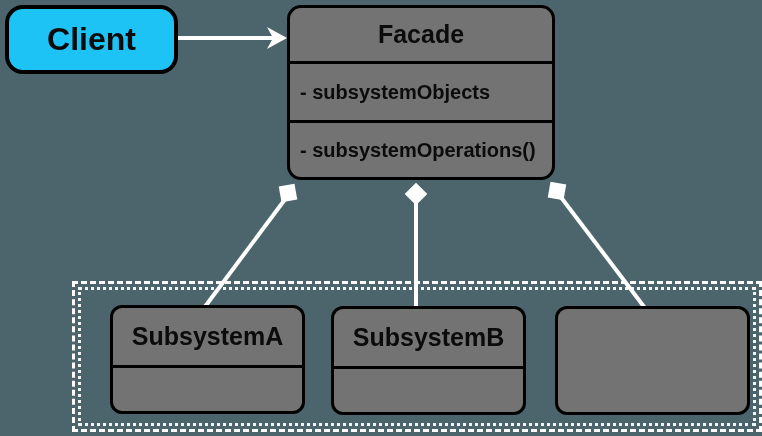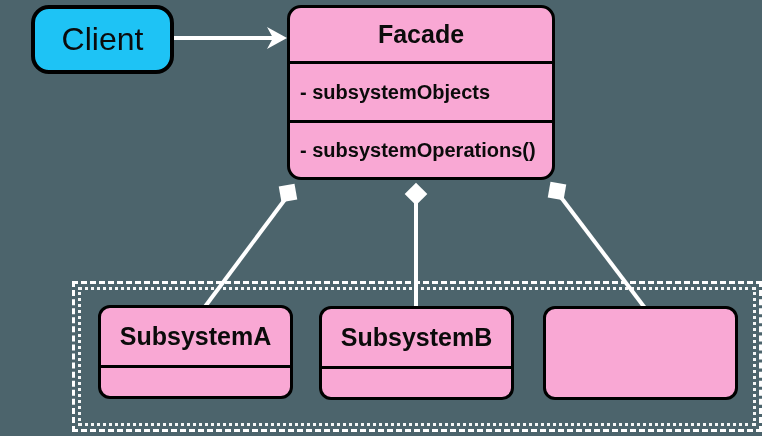--- a/index.html
+++ b/index.html
@@ -38,21 +38,21 @@
   svg.connectors {
     position: absolute;
     left: 0;
     top: 0;
     z-index: 5;
   }
 
   
   .uml-box {
     position: absolute;
-    background: #f9a8d4;
+    background: #737373;
     border: 3px solid #000;
     box-sizing: border-box;
     display: flex;
     flex-direction: column;
     z-index: 10;
     color: #0b0b0b;
   }
   .facade-box {
     left: 287px;
     top: 5px;
@@ -78,56 +78,56 @@
   }
   .facade-attr {
     height: 56px;
     border-bottom: 3px solid #000;
   }
   .facade-method { flex: 1; }
 
   .subsys-box {
     top: 306px;
     width: 195px;
-    height: 94px;
+    height: 109px;
     border-radius: 12px;
+    margin-left: 12px;
   }
   .subsys-a { left: 98px; top: 305px; }
   .subsys-b { left: 319px; justify-content: flex-end; }
   .subsys-c { left: 543px; }
   .subsys-title {
     height: 57px;
     border-bottom: 3px solid #000;
     display: flex;
     align-items: center;
     justify-content: center;
     font-size: 25px;
     font-weight: bold;
   }
   .subsys-body { flex: 1; }
 
   
   .client-box {
     position: absolute;
     left: 5px;
     top: 5px;
-    width: 143px;
+    width: 173px;
     height: 69px;
     background: #1ec3f5;
     border: 4px solid #000;
     border-radius: 18px;
     box-sizing: border-box;
     display: flex;
     align-items: center;
     justify-content: center;
     font-size: 32px;
-    font-weight: normal;
+    font-weight: bold;
     color: #0b0b0b;
     z-index: 10;
-    margin-left: 26px;
   }
 
   
   .diamond {
     position: absolute;
     width: 16px;
     height: 16px;
     background: #ffffff;
     z-index: 20;
   }

